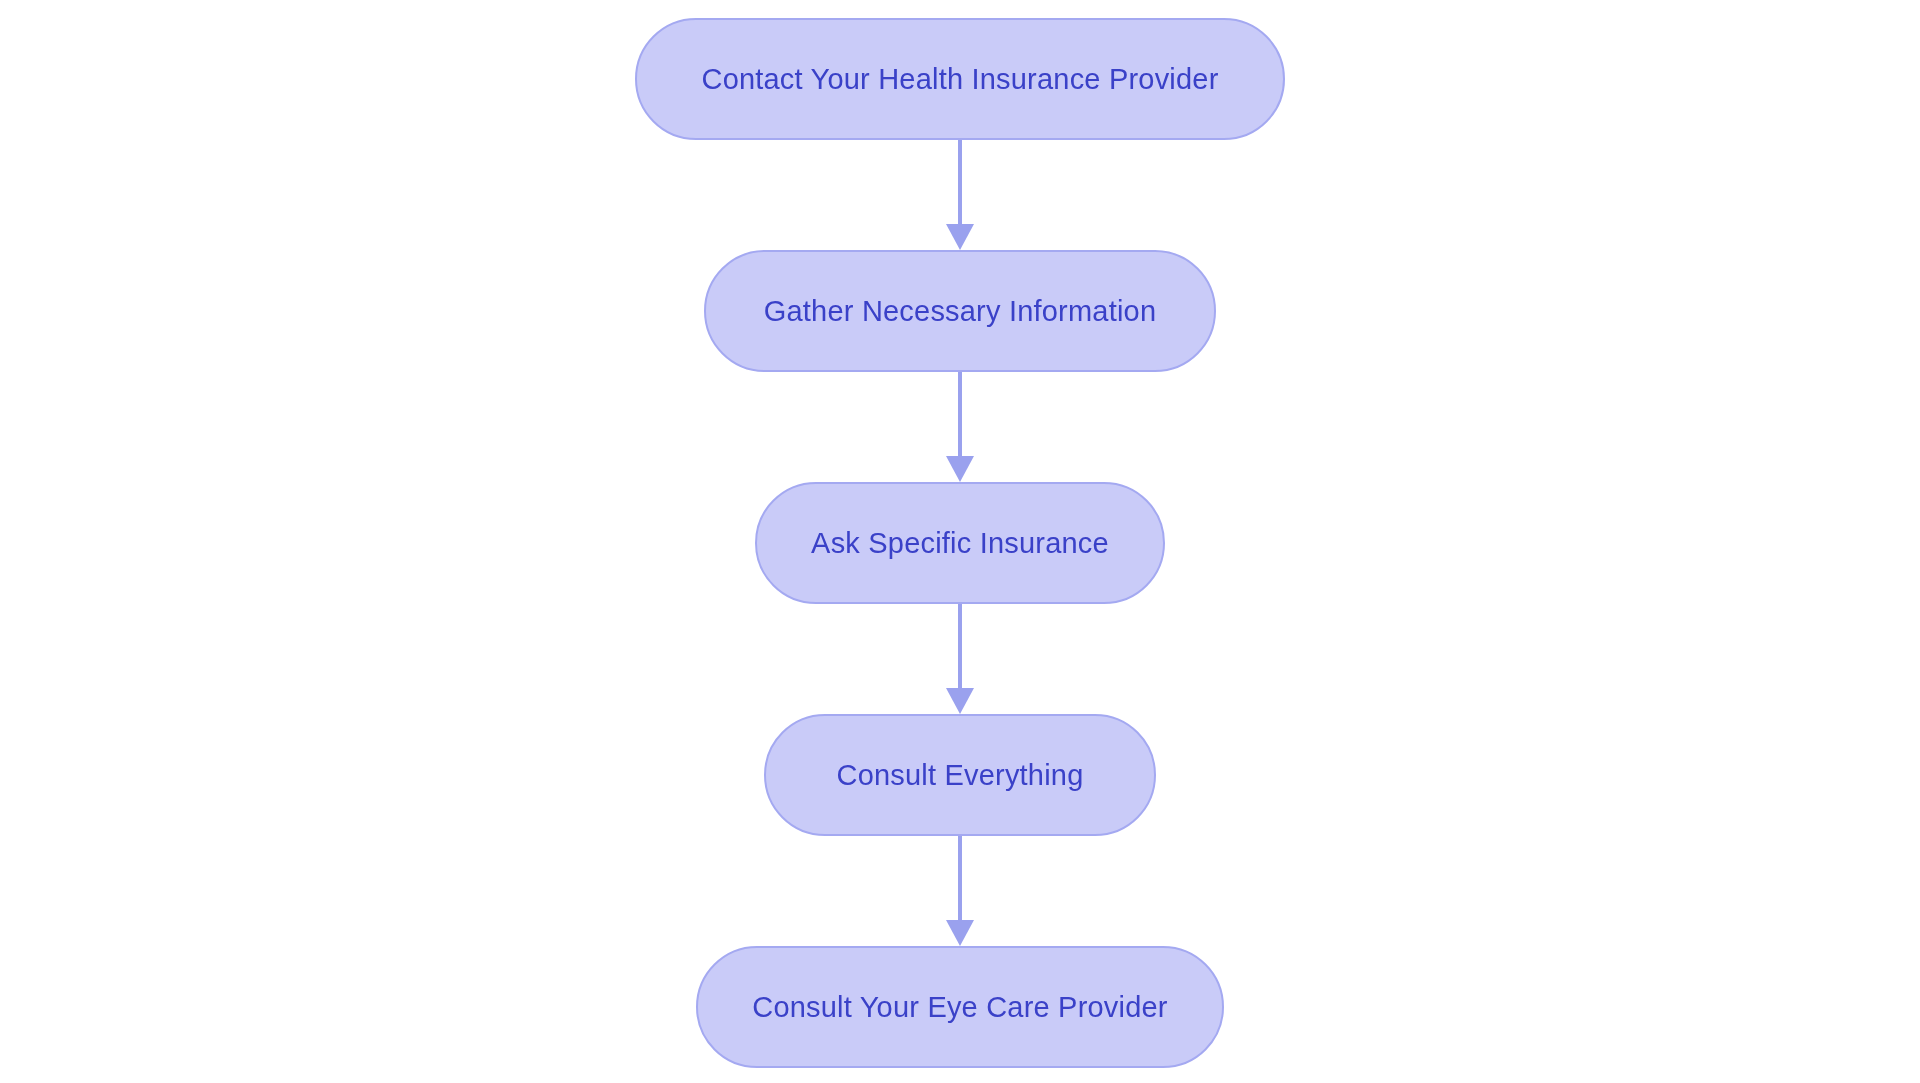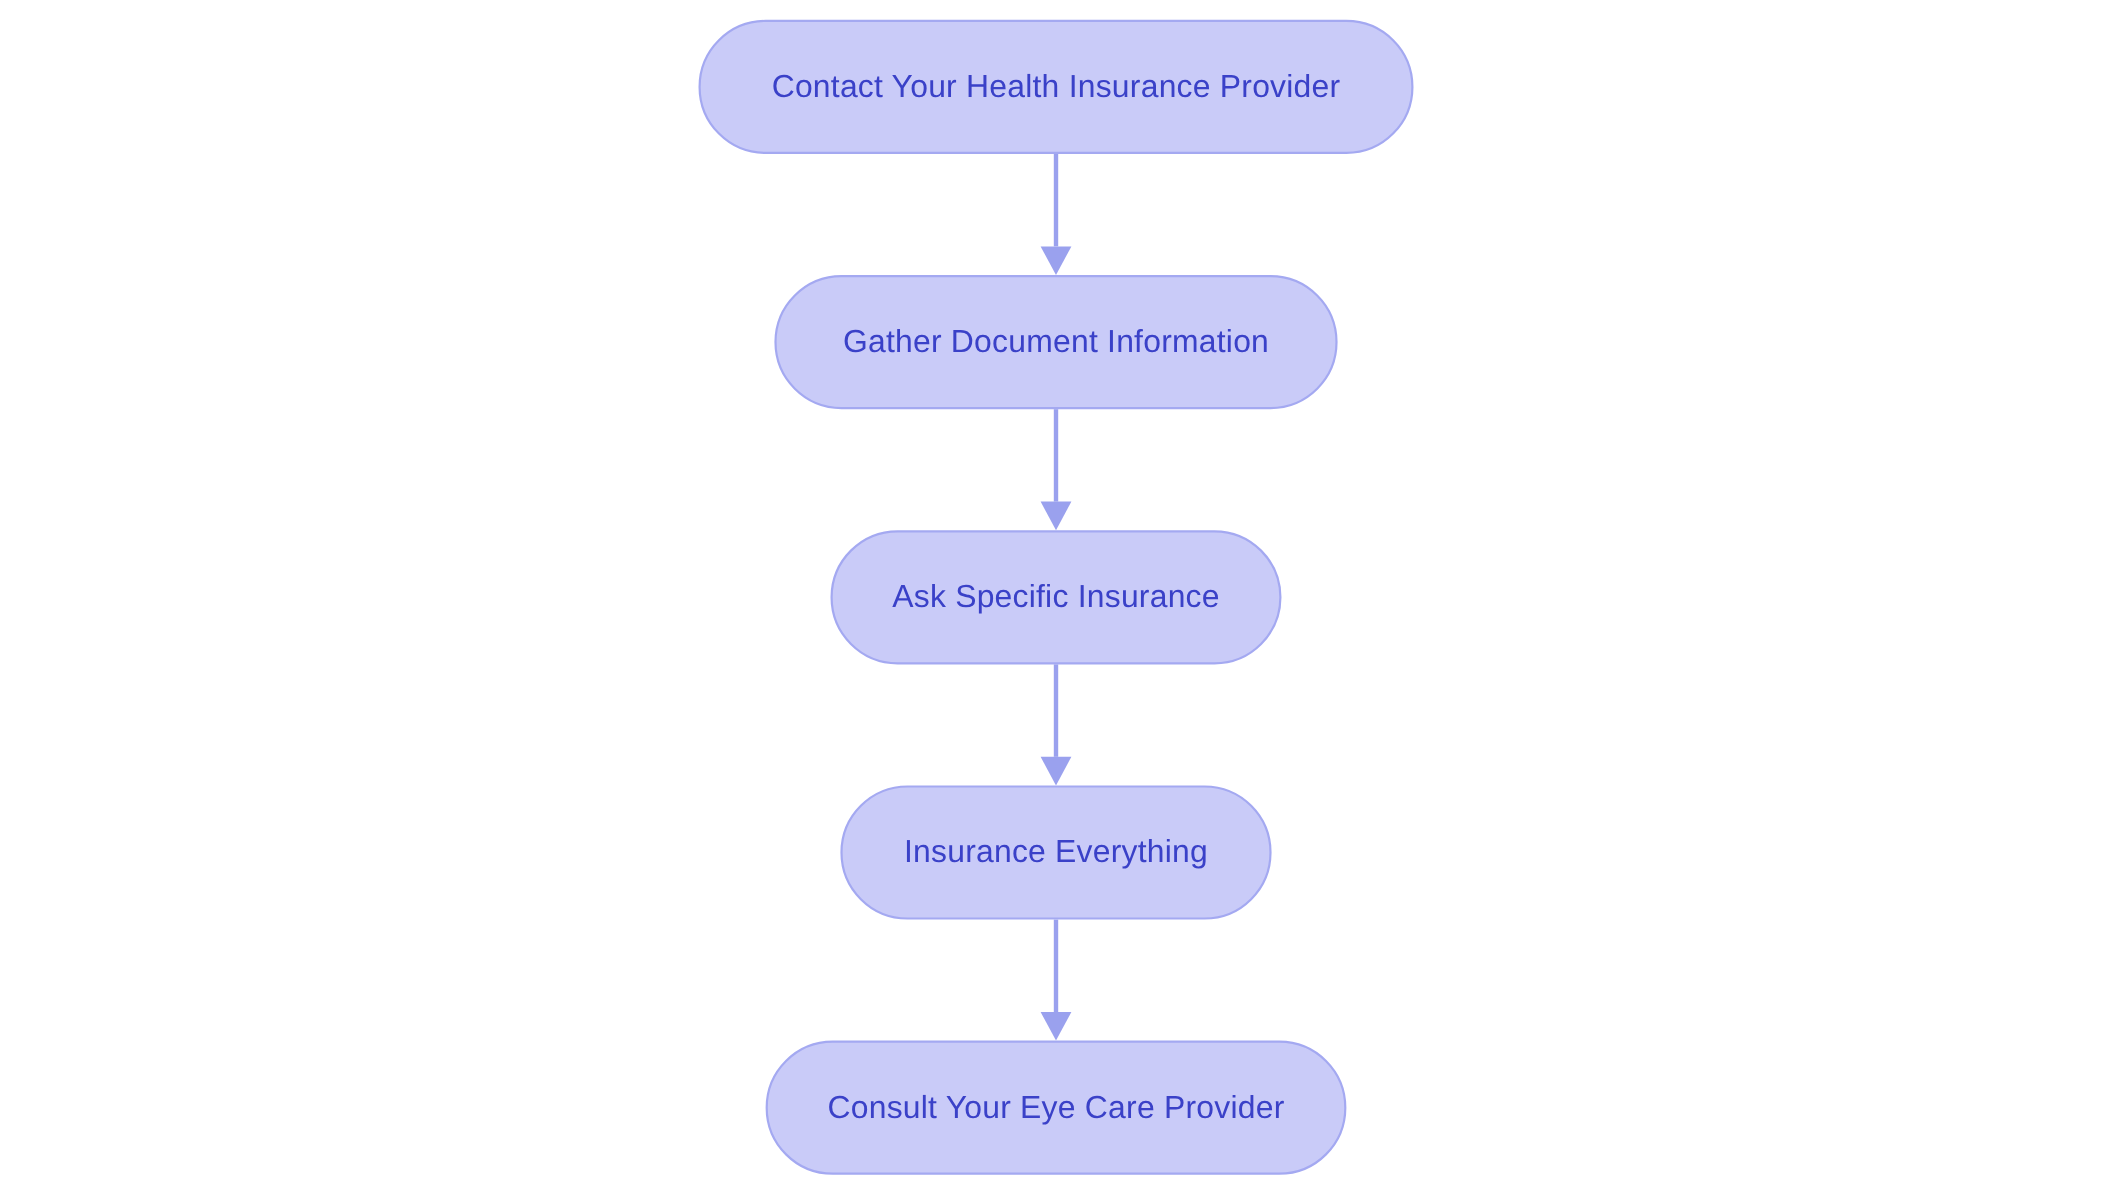--- a/index.html
+++ b/index.html
@@ -75,39 +75,39 @@
   <div class="flow-node n0">
     <span>Contact Your Health Insurance Provider</span>
   </div>
 
   <div class="flow-connector">
     <div class="shaft"></div>
     <div class="head"></div>
   </div>
 
   <div class="flow-node n1">
-    <span>Gather Document Information</span>
+    <span>Gather Necessary Information</span>
   </div>
 
   <div class="flow-connector">
     <div class="shaft"></div>
     <div class="head"></div>
   </div>
 
   <div class="flow-node n2">
     <span>Ask Specific Insurance</span>
   </div>
 
   <div class="flow-connector">
     <div class="shaft"></div>
     <div class="head"></div>
   </div>
 
   <div class="flow-node n3">
-    <span>Insurance Everything</span>
+    <span>Consult Everything</span>
   </div>
 
   <div class="flow-connector">
     <div class="shaft"></div>
     <div class="head"></div>
   </div>
 
   <div class="flow-node n4">
     <span>Consult Your Eye Care Provider</span>
   </div>

